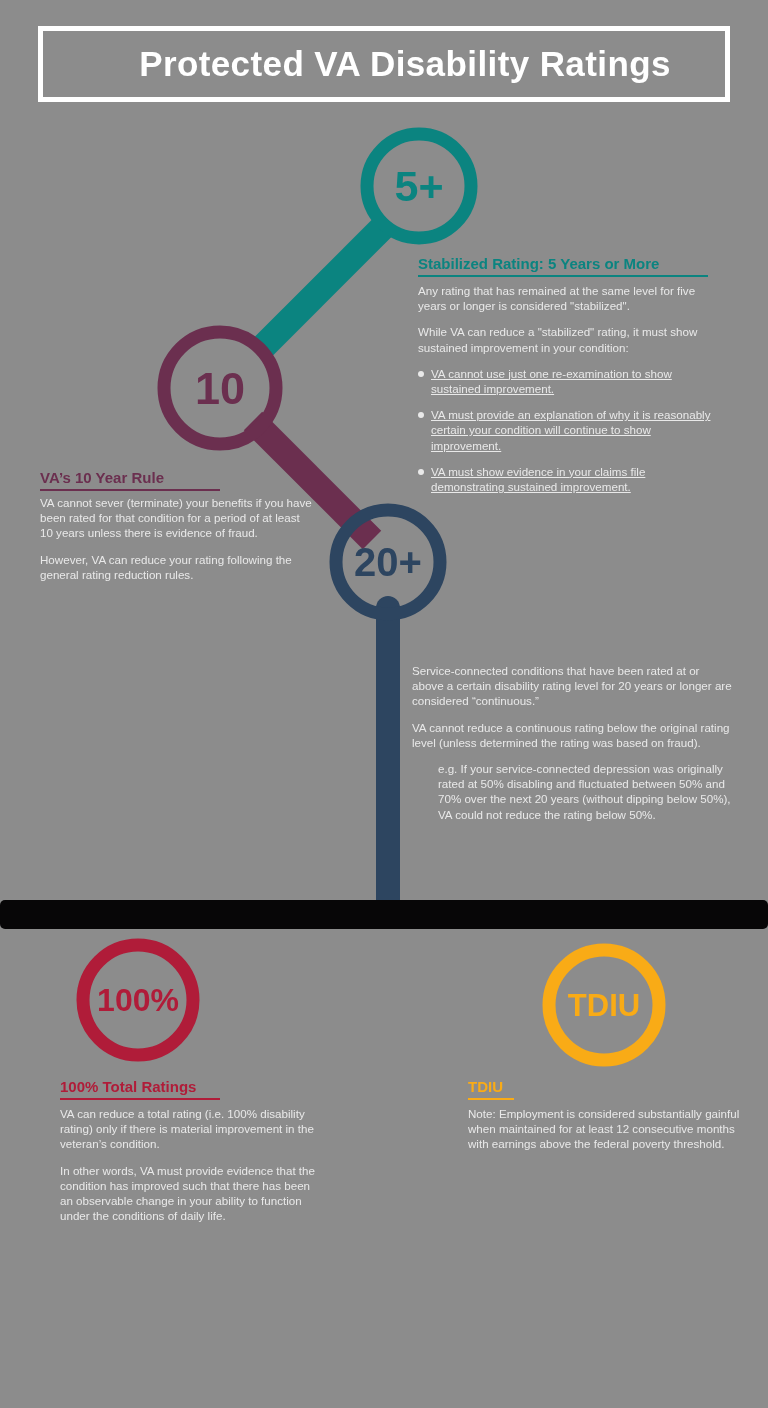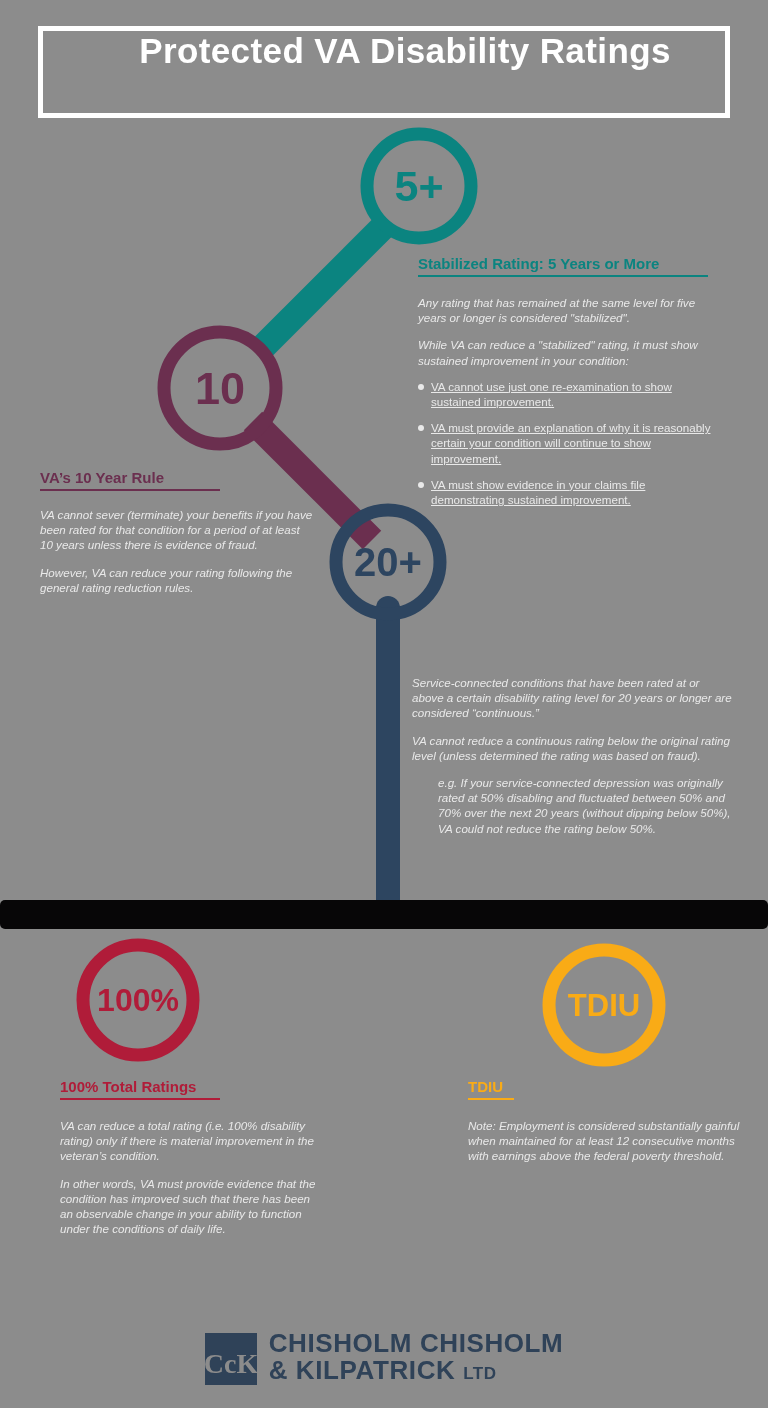--- a/index.html
+++ b/index.html
@@ -7,23 +7,23 @@
     width:768px;height:1408px;
     background:#8c8c8c;
     font-family:"Liberation Sans", sans-serif;
     overflow:hidden;
     position:relative;
   }
   .stage{position:relative;width:768px;height:1408px;}
 
   
   .title-box{
-    position:absolute;left:38px;top:26px;width:692px;height:92px;
+    position:absolute;left:38px;top:26px;width:692px;height:76px;
     border:5px solid #ffffff;
-    display:flex;align-items:flex-start;justify-content:center;
+    display:flex;align-items:center;justify-content:center;
     box-sizing:border-box;
     padding-left:42px;
   }
   .title-text{
     color:#ffffff;
     font-size:35px;
     font-weight:bold;
     letter-spacing:0.4px;
     white-space:nowrap;
   }
@@ -41,21 +41,21 @@
   }
   .sec-head .rule{
     display:block;height:2px;margin-top:3px;
   }
   .body-txt{
     position:absolute;
     color:#e9e9e9;
     font-size:11.6px;
     line-height:15.2px;
   }
-  .body-txt p{margin:12px 0 11px 0;font-style:italic;}
+  .body-txt p{margin:0 0 11px 0;}
   .body-txt p:last-child{margin-bottom:0;}
 
   .bullets{list-style:none;margin:0;padding:0;text-decoration:underline;}
   .bullets li{
     position:relative;
     padding-left:13px;
     margin-bottom:11px;
     line-height:15.2px;
   }
   .bullets li:last-child{margin-bottom:0;}
@@ -169,27 +169,14 @@
 
   <div class="sec-head" style="left:468px;top:1078px;color:#f9ab16;width:46px;">
     <span>TDIU</span>
     <span class="rule" style="background:#f9ab16;"></span>
   </div>
 
   <div class="body-txt" style="left:468px;top:1106px;width:272px;">
     <p>Note: Employment is considered substantially gainful when maintained for at least 12 consecutive months with earnings above the federal poverty threshold.</p>
   </div>
 
-  <div class="logo-wrap">
-    <svg class="logo-mark" viewBox="0 0 52 52">
-      <rect x="0" y="0" width="52" height="52" fill="#2f4258"></rect>
-      <text x="26" y="30" fill="#8c8c8c" font-family="Liberation Serif, serif" font-size="28" font-weight="bold" text-anchor="middle" dominant-baseline="central">CcK</text>
-    </svg>
-    <div class="logo-words">
-      <div>CHISHOLM CHISHOLM</div>
-      <div>
-        <span>&amp; KILPATRICK</span>
-        <span class="ltd">LTD</span>
-      </div>
-    </div>
-  </div>
 
 </div>
 
 </body></html>

